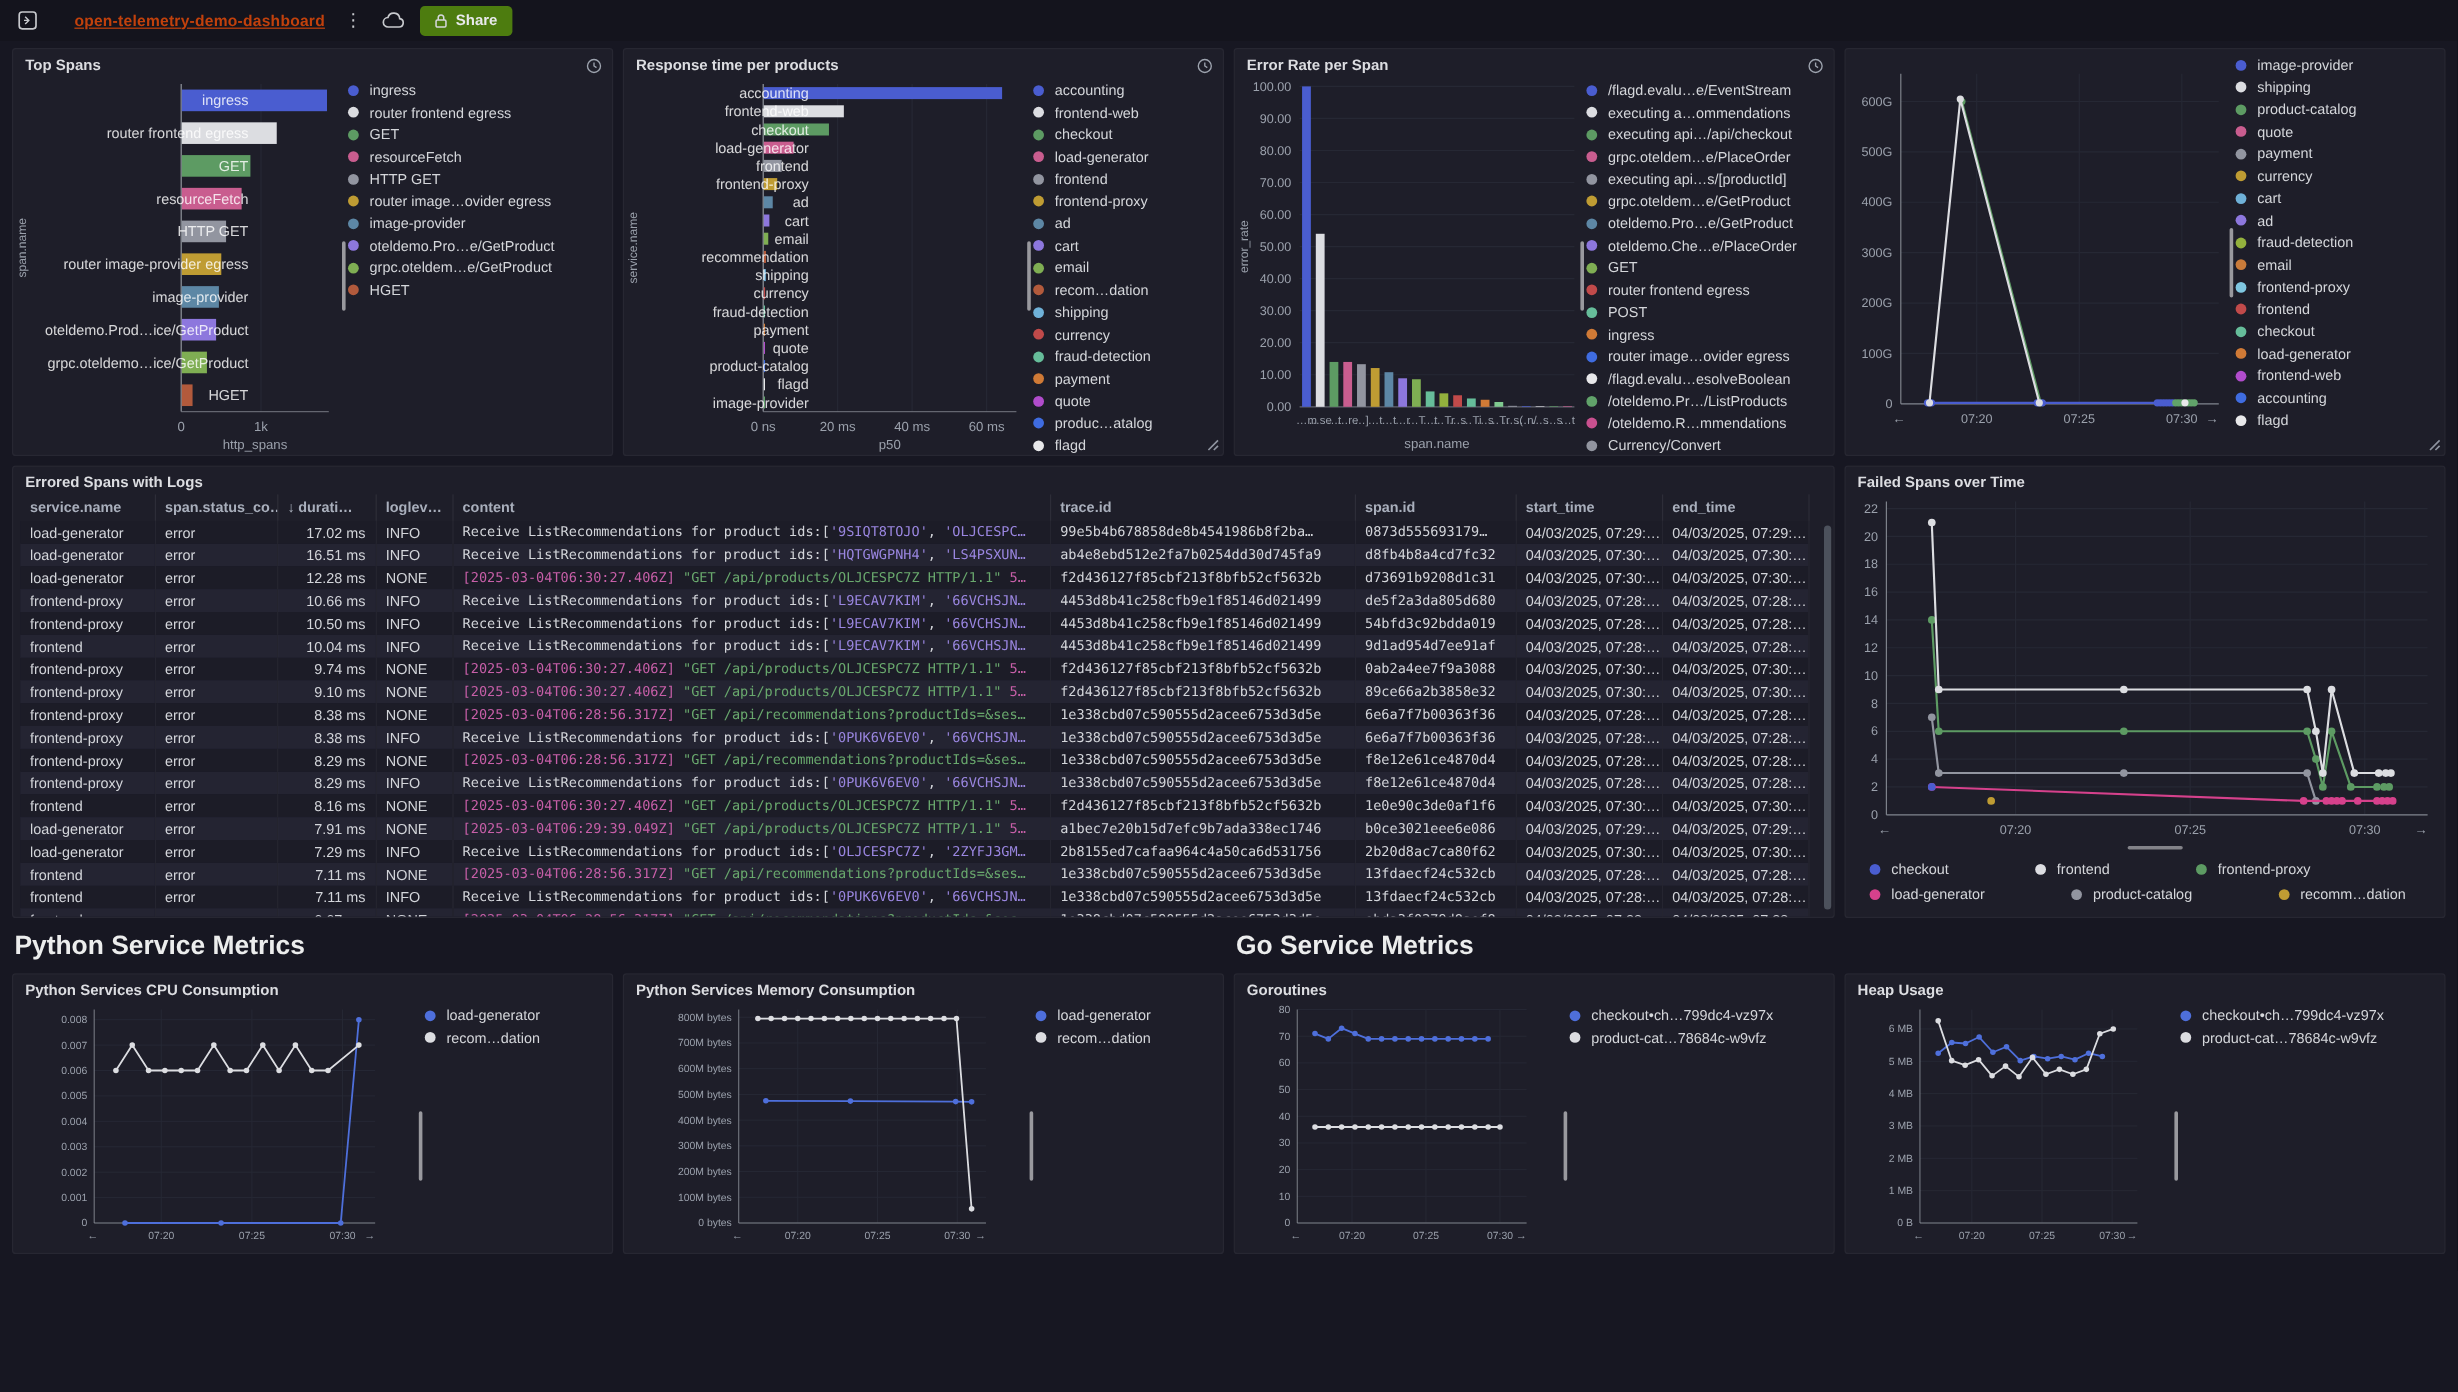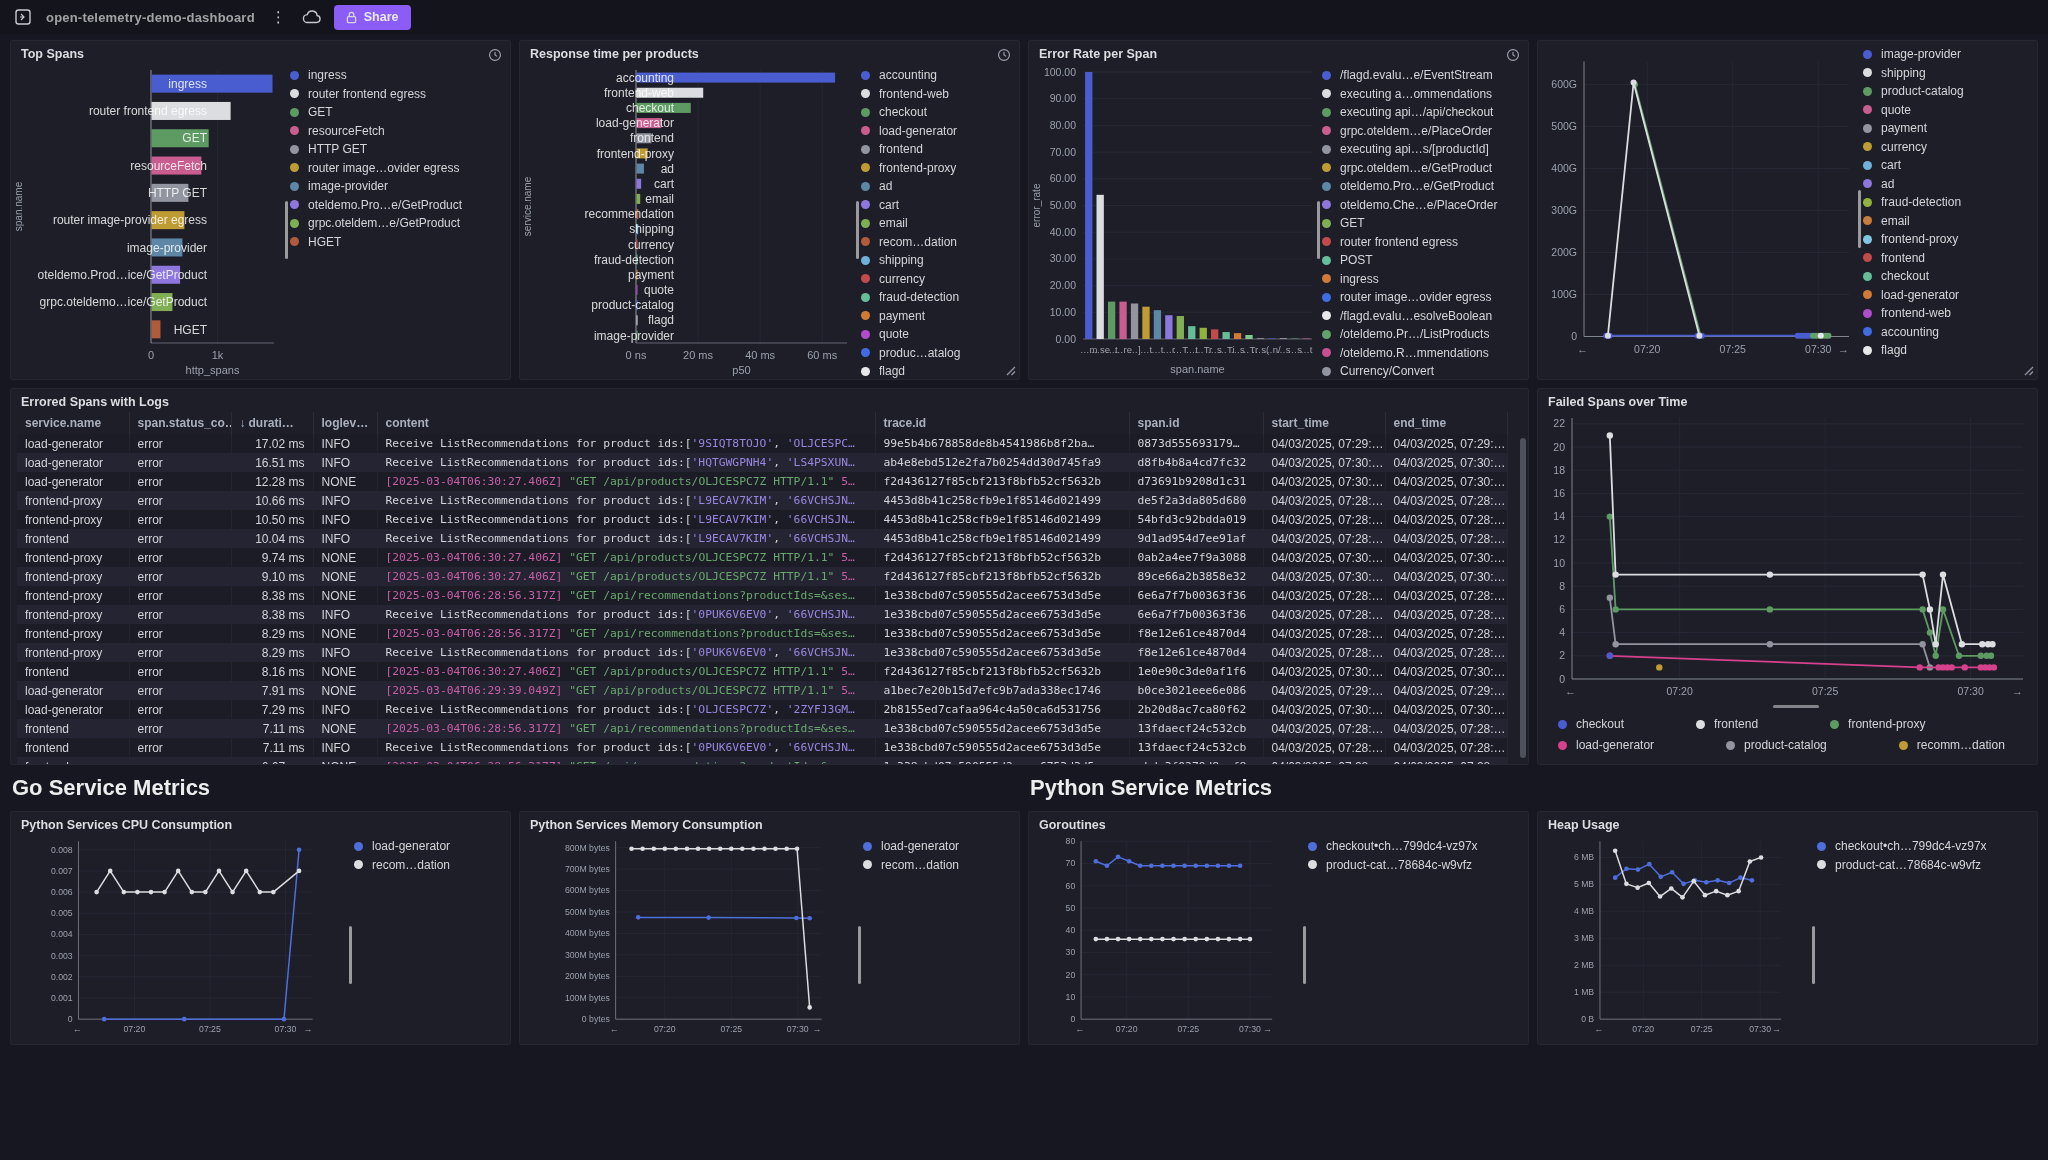--- a/index.html
+++ b/index.html
@@ -1,23 +1,23 @@
 <!DOCTYPE html>
 <html><head>
 <meta charset="utf-8">
 <style>
   html,body{margin:0;padding:0;background:#121219;}
   .app{width:2048px;height:1160px;background:#171722;font-family:"Liberation Sans",sans-serif;color:#d8d9da;position:relative;overflow:hidden;}
   
   .topbar{height:34px;display:flex;align-items:center;padding:0 14px;gap:12px;background:#14141d;}
   .tb-icon{width:18px;height:18px;color:#c7c9cd;display:flex;align-items:center;}
-  .tb-title{font-size:13px;font-weight:700;color:#a3a3a3;letter-spacing:.2px;margin-left:2px;}
+  .tb-title{font-size:13px;font-weight:700;color:#c2410c;letter-spacing:.2px;margin-left:18px;text-decoration:underline;}
   .tb-kebab{color:#c7c9cd;font-size:15px;padding:0 4px;cursor:pointer;}
   .tb-cloud{width:20px;height:16px;color:#c7c9cd;display:flex;align-items:center;}
-  .share-btn{display:flex;align-items:center;gap:7px;background:#8b5cf6;border:none;border-radius:4px;height:25px;padding:0 12px;color:#e8e9ec;font-size:12.5px;font-weight:600;font-family:inherit;cursor:pointer;}
+  .share-btn{display:flex;align-items:center;gap:7px;background:#4d7c0f;border:none;border-radius:4px;height:25px;padding:0 12px;color:#e8e9ec;font-size:12.5px;font-weight:600;font-family:inherit;cursor:pointer;}
   .share-btn svg{color:#d5d7dc;}
   
   .content{padding:6px 10px;}
   .section-title{font-size:22px;font-weight:700;color:#eceded;margin:10px 0 10px 2px;}
   .row{display:grid;gap:8px;}
   .row1{grid-template-columns:repeat(4,1fr);height:340px;}
   .row2{grid-template-columns:1519px 1fr;height:377px;margin-top:8px;}
   .row3{grid-template-columns:repeat(4,1fr);height:234px;}
   .section-grid{display:grid;grid-template-columns:calc(50% - 4px) 1fr;gap:8px;}
   
@@ -940,22 +940,22 @@
                 <span class="dot" style="background: rgb(191, 156, 51);"></span>
                 <span>recomm…dation</span>
               </div>
             </div>
         </div>
       </div>
 
     </div>
 
     <div class="section-grid">
+      <div class="section-title">Python Service Metrics</div>
       <div class="section-title">Go Service Metrics</div>
-      <div class="section-title">Python Service Metrics</div>
     </div>
 
     <div class="row row3">
 
       <div class="panel">
         <div class="panel-header">
             <span>Python Services CPU Consumption</span>
           </div>
         <div class="panel-body">
           <div class="chart-wrap">

